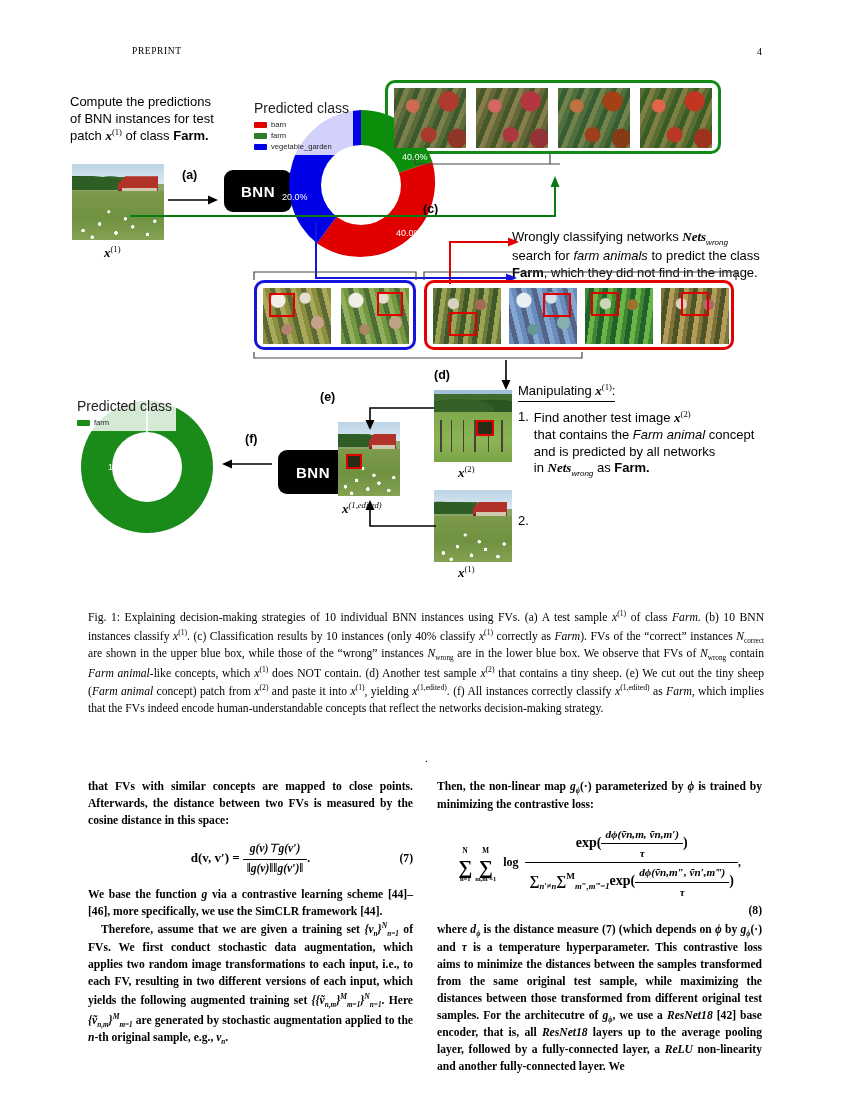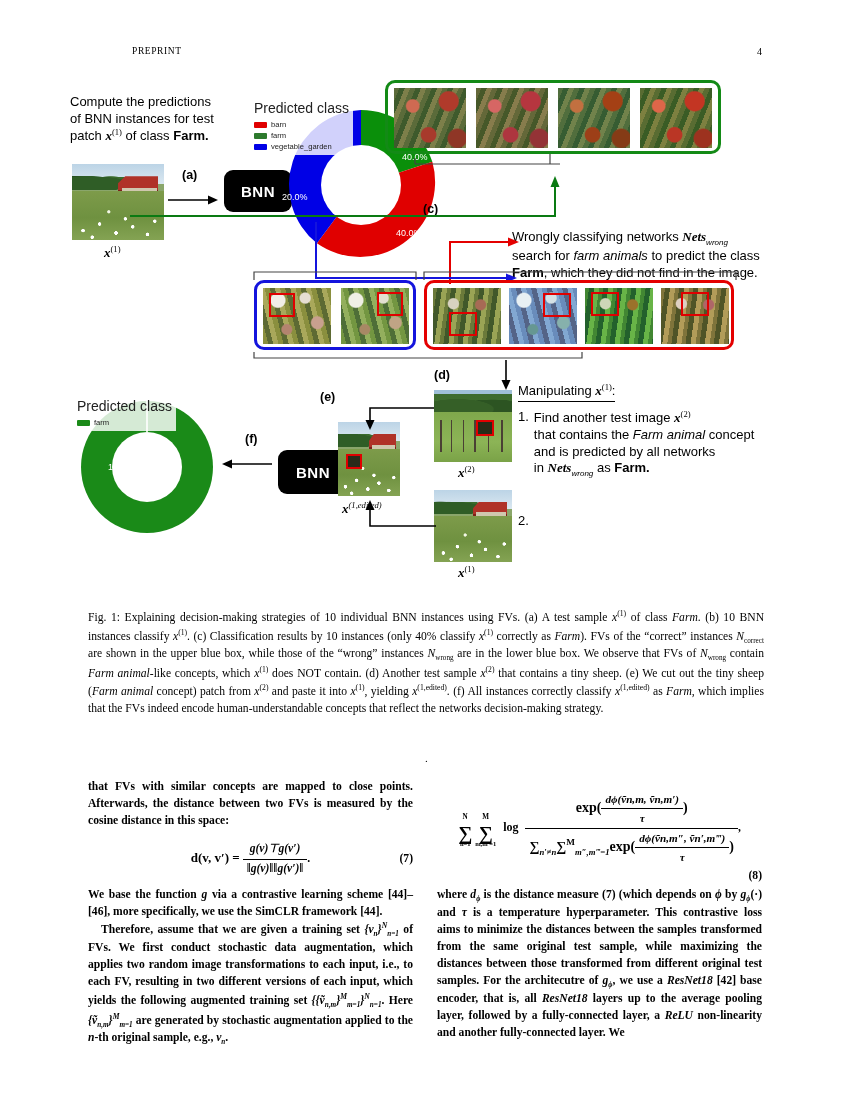--- a/index.html
+++ b/index.html
@@ -423,20 +423,21 @@
         <span class="den it">‖g(v)‖‖g(v′)‖</span>
       </span><span>.</span>
       <span class="eqno">(7)</span>
     </div>
 
     <p><span>We base the function </span><span class="it">g</span><span> via a contrastive learning scheme [44]–[46], more specifically, we use the SimCLR framework [44].</span></p>
     <p class="ind"><span>Therefore, assume that we are given a training set </span><span class="it">{v</span><span class="sub">n</span><span class="it">}</span><span class="sup it">N</span><span class="sub">n=1</span><span> of FVs. We first conduct stochastic data augmentation, which applies two random image transformations to each input, i.e., to each FV, resulting in two different versions of each input, which yields the following augmented training set </span><span class="it">{{ṽ</span><span class="sub">n,m</span><span class="it">}</span><span class="sup it">M</span><span class="sub">m=1</span><span class="it">}</span><span class="sup it">N</span><span class="sub">n=1</span><span>. Here </span><span class="it">{ṽ</span><span class="sub">n,m</span><span class="it">}</span><span class="sup it">M</span><span class="sub">m=1</span><span> are generated by stochastic augmentation applied to the </span><span class="it">n</span><span>-th original sample, e.g., </span><span class="it">v</span><span class="sub">n</span><span>.</span></p>
   </div>
 
   <div class="col right">
+    <p><span>Then, the non-linear map </span><span class="it">g</span><span class="sub">ϕ</span><span>(·) parameterized by </span><span class="it">ϕ</span><span> is trained by minimizing the contrastive loss:</span></p>
 
     <div class="eqrow" style="margin-top:12px;">
       <span class="eqsum">
         <span class="sml">N</span>
         <span class="sg">∑</span>
         <span class="lim">n=1</span>
       </span>
       <span class="eqsum">
         <span class="sml">M</span>
         <span class="sg">∑</span>

